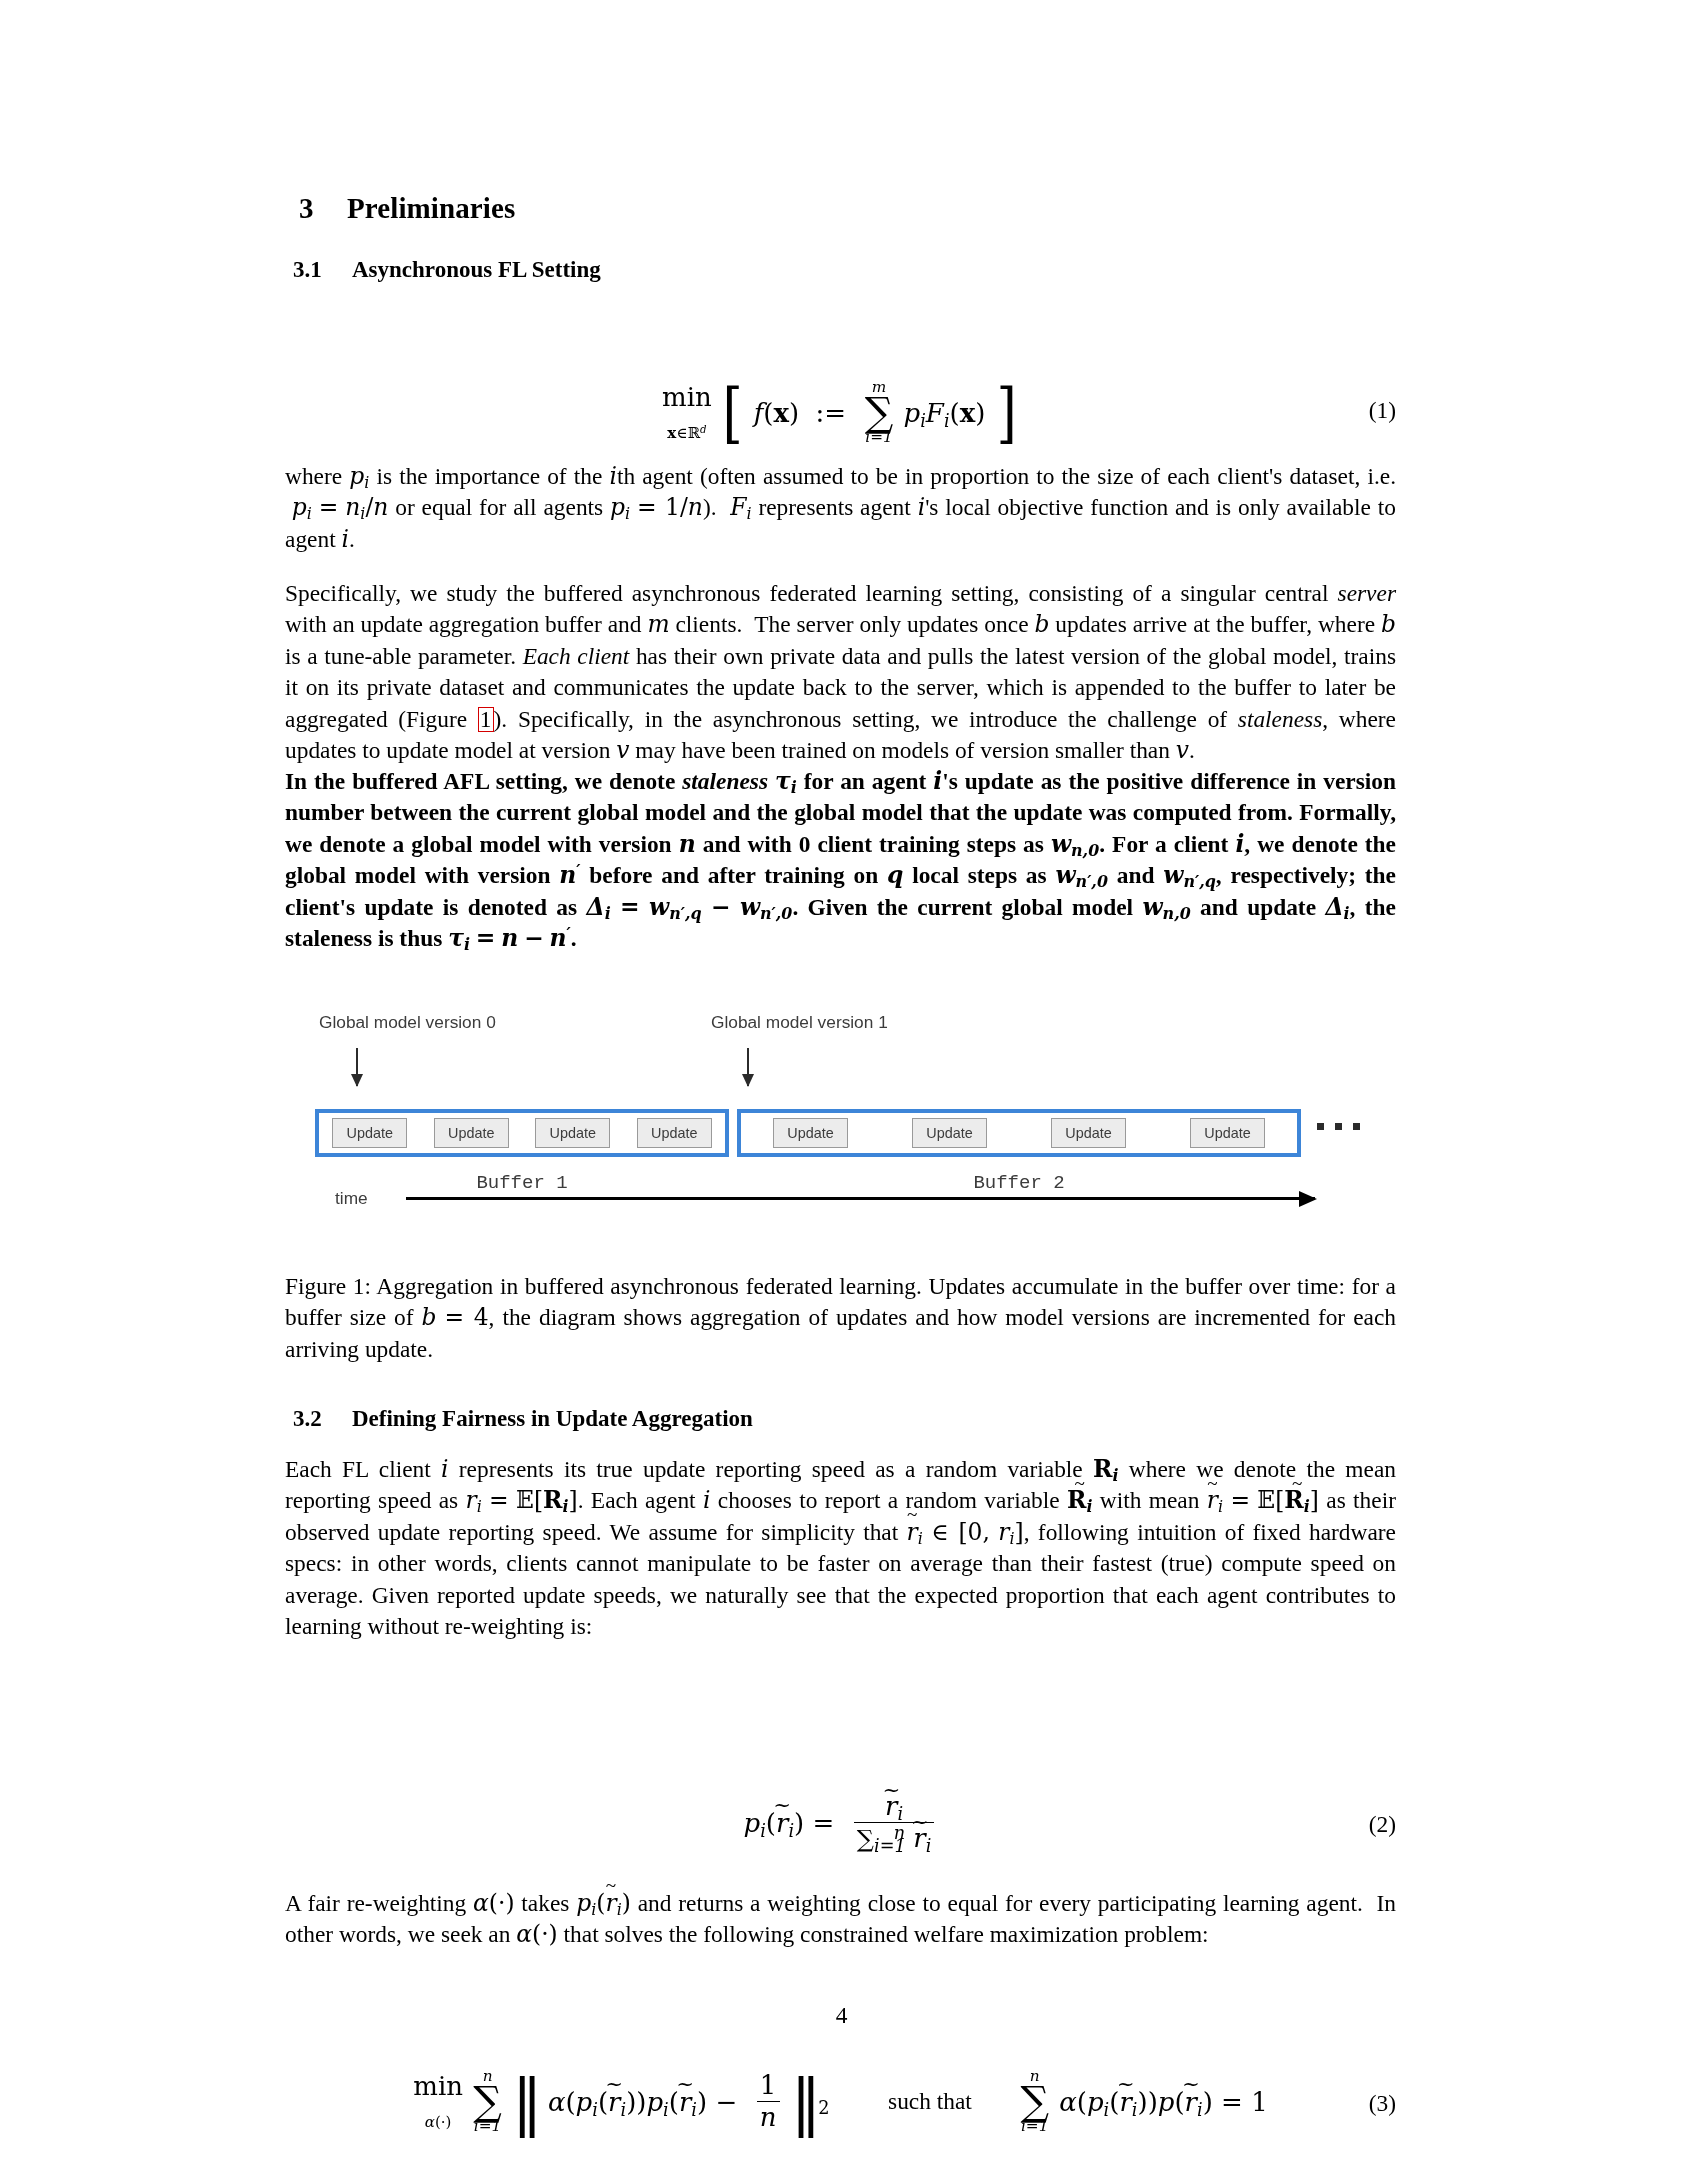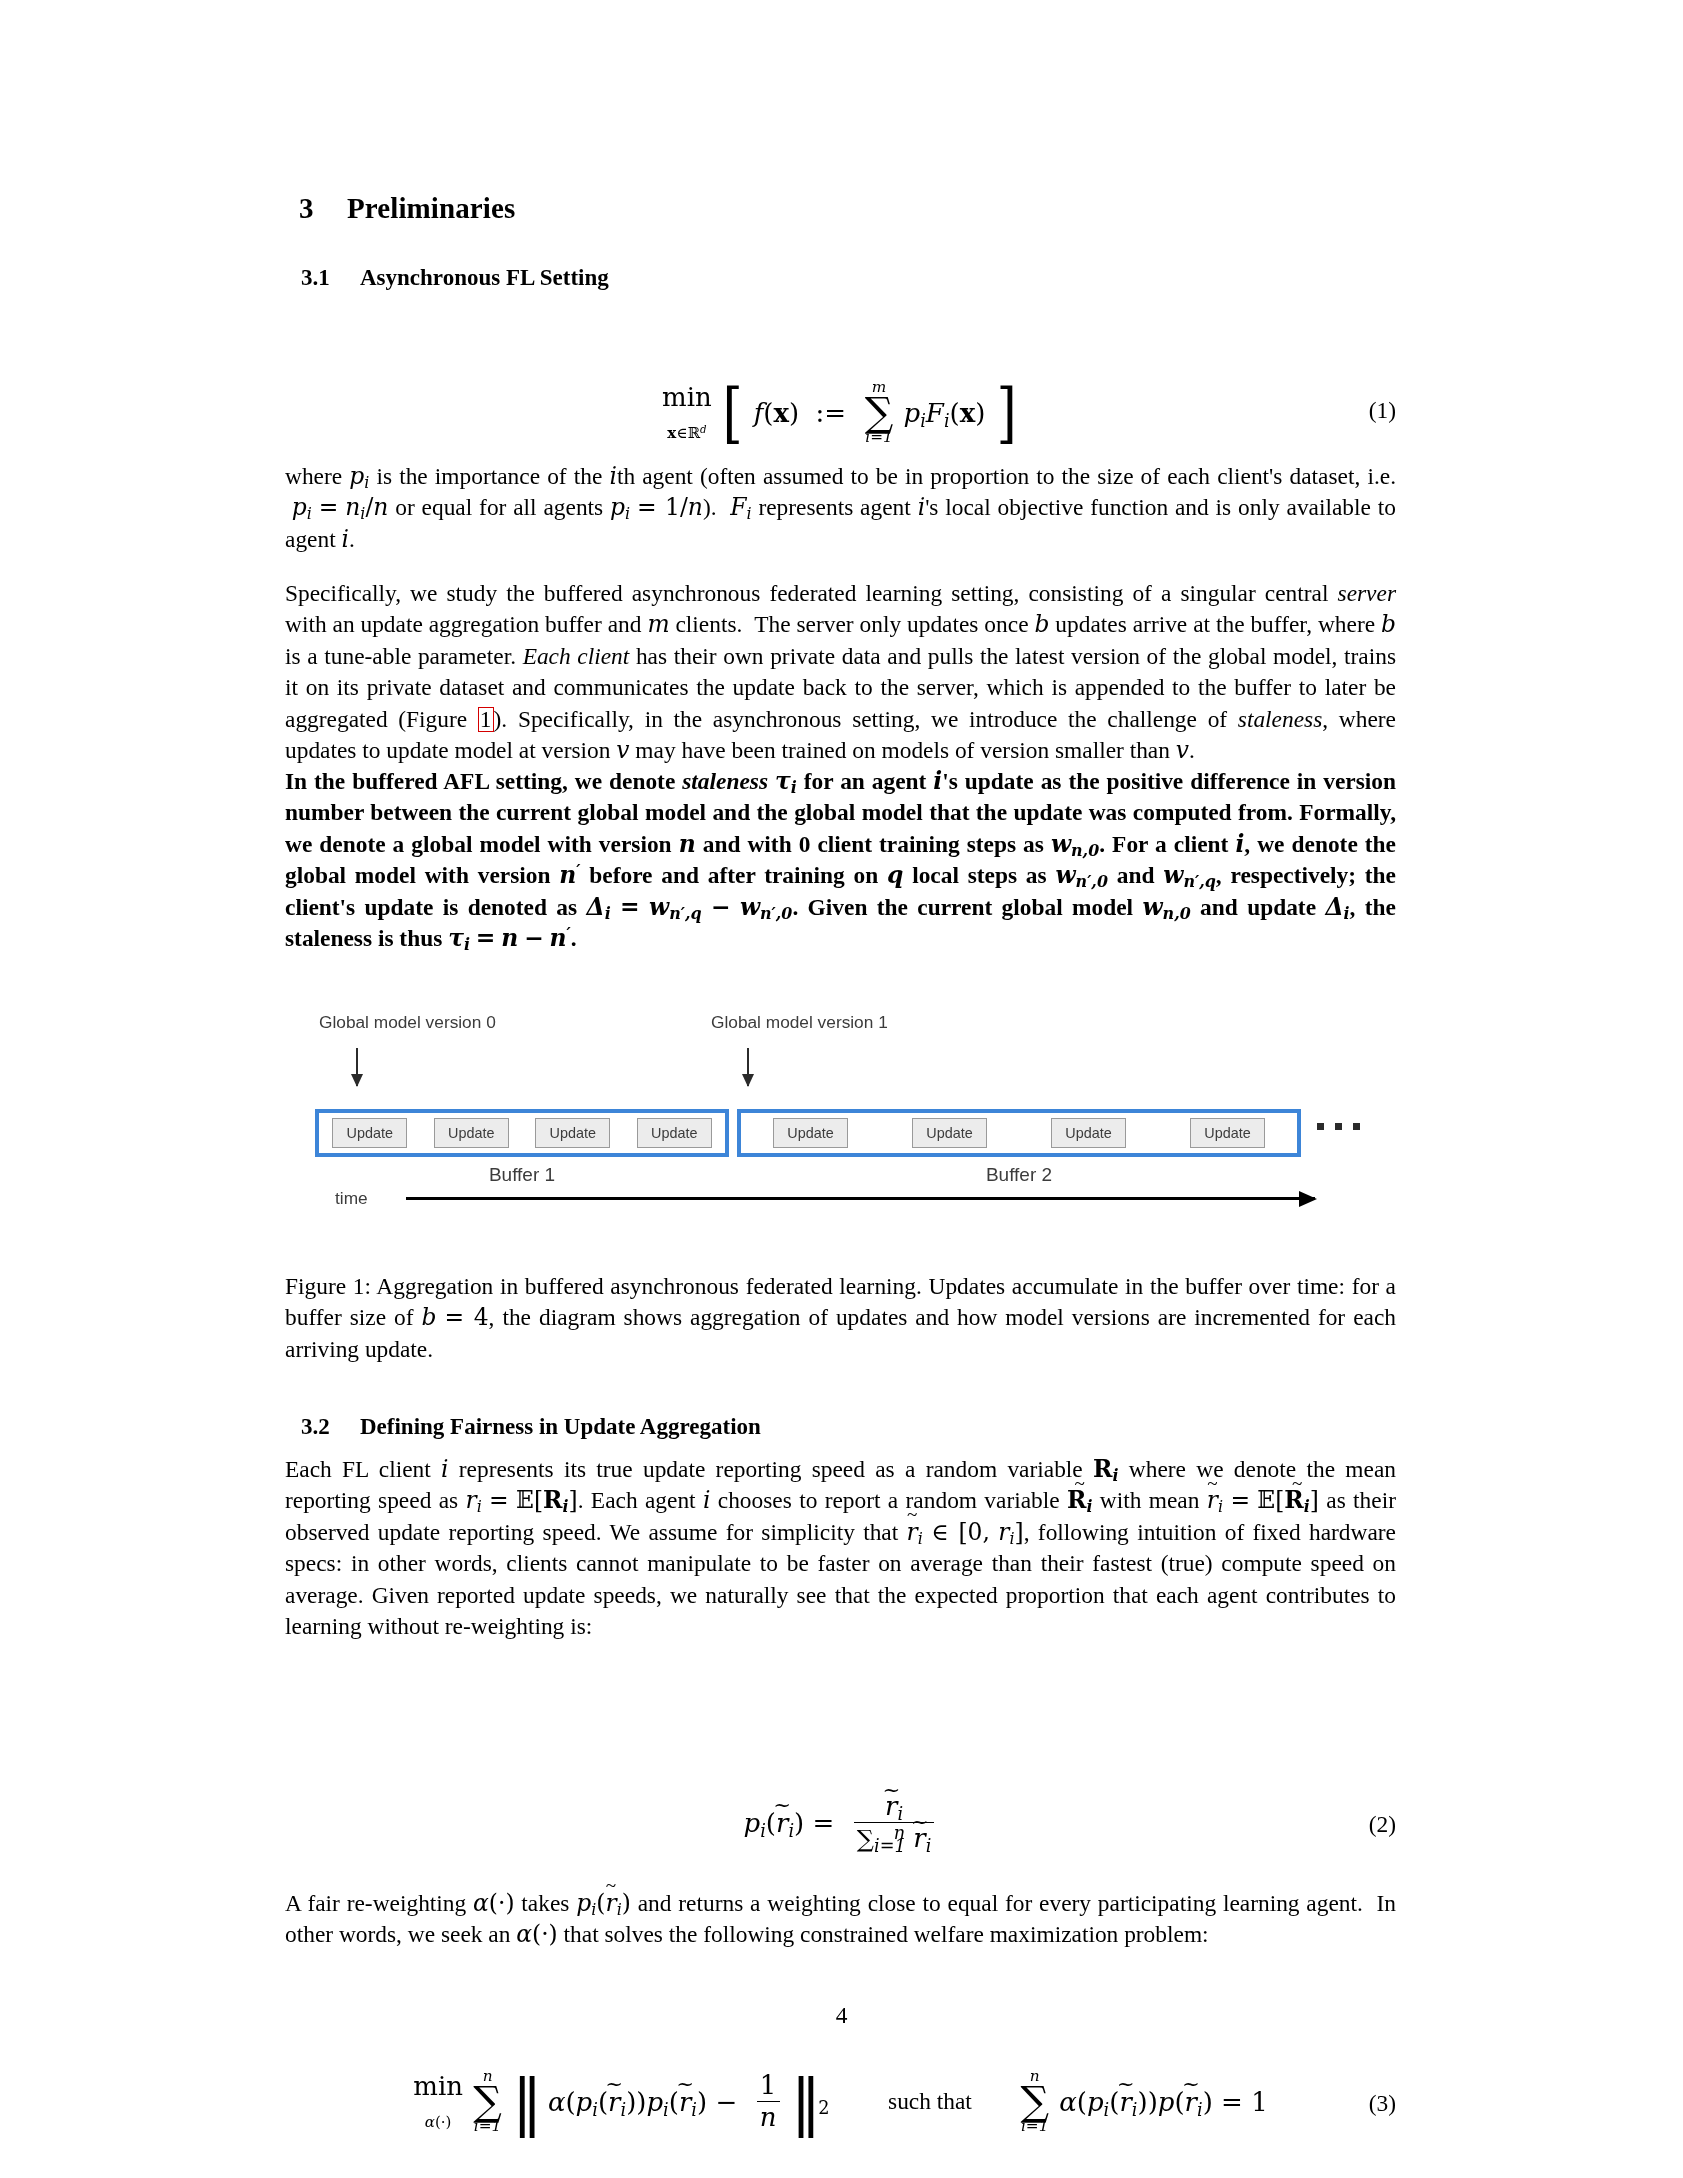--- a/index.html
+++ b/index.html
@@ -17,21 +17,21 @@
   }
 
   
   h1.sec {
     font-size:29px; font-weight:bold;
     margin:14px; padding:0;
     letter-spacing:0.1px;
   }
   h2.subsec {
     font-size:23px; font-weight:bold;
-    margin:16px; padding:0;
+    margin:8px; padding:0;
   }
   .sec-num { display:inline-block; }
   .h1-num { width:48px; }
   .h2-num { width:59px; }
 
   
   p.body {
     font-size:23.4px;
     line-height:1.345;
     text-align:justify;
@@ -142,22 +142,22 @@
     display:flex; align-items:center; justify-content:space-around;
   }
   .update-box {
     width:73px; height:28px;
     background:#ececec; border:1.3px solid #9a9a9a;
     display:flex; align-items:center; justify-content:center;
     font-family:"Liberation Sans", sans-serif;
     font-size:14.4px; color:#3c3c3c;
   }
   .buffer-caption {
-    position:absolute; top:152px;
-    font-family:Liberation Sans, sans-serif;
+    position:absolute; top:160px;
+    font-family:Liberation Mono, monospace;
     font-size:19px; color:#3c3c3c; text-align:center;
   }
   .ellipsis {
     position:absolute; top:111px; left:1020px;
     display:flex; gap:11px; align-items:center;
   }
   .ellipsis i {
     display:block; width:7px; height:7px; background:#2b2b2b;
   }
   .timeline {

